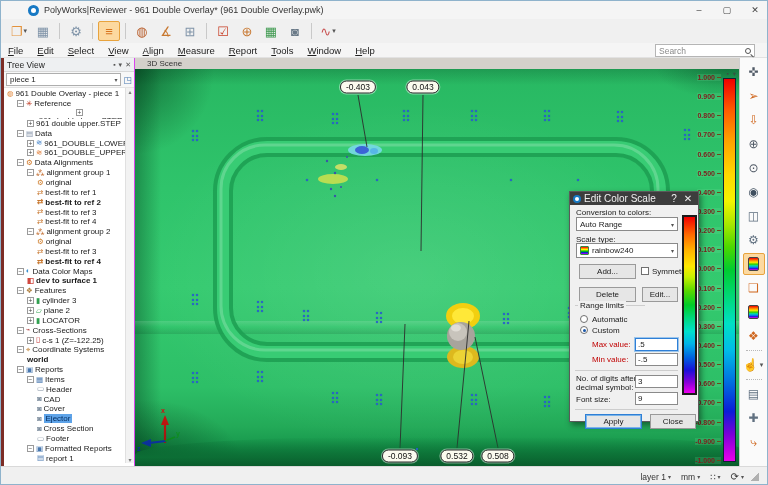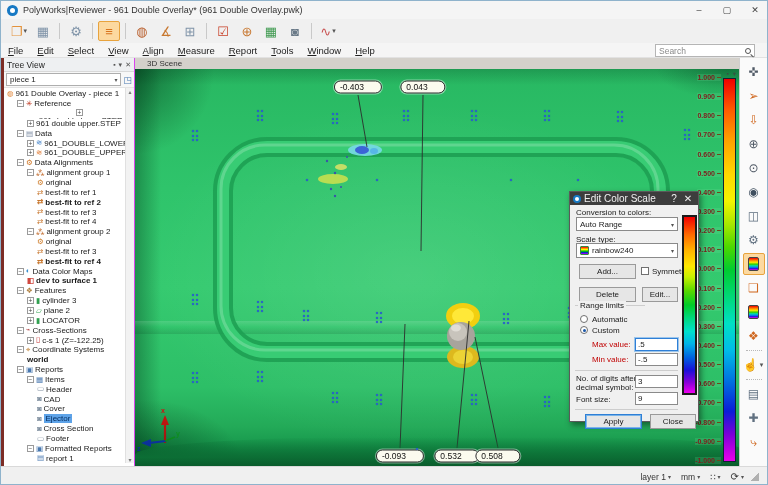--- a/index.html
+++ b/index.html
@@ -1,19 +1,19 @@
 <!DOCTYPE html>
 <html><head>
 <meta charset="utf-8">
 <style>
   html,body{margin:0;padding:0;background:#c8c8c8;}
   *{box-sizing:border-box;}
   .app{position:relative;width:768px;height:485px;background:#f0f0f0;font-family:"Liberation Sans",sans-serif;overflow:hidden;border:1px solid #8fb3cc;}
   
-  .titlebar{position:absolute;left:0;top:0;width:768px;height:18px;background:#f5f5f5;display:flex;align-items:center;font-size:9px;color:#333;}
+  .titlebar{position:absolute;left:0;top:0;width:768px;height:18px;background:#f5f5f5;display:flex;align-items:center;font-size:9px;color:#333;padding-left:21px;}
   .applogo{width:11px;height:11px;border-radius:50%;background:#1779c4;margin:0 5px 0 6px;position:relative;flex:0 0 auto;}
   .applogo::after{content:"";position:absolute;left:3px;top:3px;width:5px;height:5px;border-radius:50%;background:#fff;}
   .wbtns{margin-left:auto;display:flex;height:18px;}
   .wbtn{width:28px;height:18px;display:flex;align-items:center;justify-content:center;font-size:9px;color:#444;}
   
   .toolbar{position:absolute;left:0;top:18px;width:768px;height:24px;background:#f0f0f0;display:flex;align-items:center;padding-left:6px;}
   .tbtn{height:20px;min-width:22px;display:flex;align-items:center;justify-content:center;border:1px solid transparent;border-radius:2px;margin:0 1px;font-size:13px;}
   .tbtn.active{background:#fcd9a0;border-color:#e8a33d;}
   .tbtn .dd{font-size:7px;color:#555;margin-left:1px;}
   .tsep{width:1px;height:16px;background:#c9c9c9;margin:0 4px;}
@@ -52,21 +52,21 @@
   .sh-t{left:0;top:0;width:606px;height:16px;background:linear-gradient(180deg,rgba(0,50,25,0.22),rgba(0,50,25,0));}
   .sh-l{left:0;top:0;width:26px;height:397px;background:linear-gradient(90deg,rgba(0,55,25,0.38),rgba(0,55,25,0));}
   .sh-tl{left:-30px;top:-34px;width:110px;height:120px;background:radial-gradient(ellipse at 30% 30%,rgba(0,45,20,0.5),rgba(0,45,20,0) 70%);}
   .sh-bl{left:-40px;top:330px;width:150px;height:110px;background:radial-gradient(ellipse at 35% 65%,rgba(0,45,20,0.55),rgba(0,45,20,0) 70%);}
   .sh-b{left:0;top:368px;width:606px;height:29px;background:linear-gradient(180deg,rgba(6,80,38,0),#0c6e35 70%,#0a5c2c 100%);border-radius:40% 30% 0 0/18px 12px 0 0;}
   .sh-tr{left:520px;top:0;width:90px;height:30px;background:radial-gradient(ellipse at 80% 0%,rgba(0,50,25,0.35),rgba(0,50,25,0) 70%);}
   .step-edge{left:0;top:252px;width:606px;height:13px;background:linear-gradient(180deg,rgba(255,255,255,0.13),rgba(255,255,255,0) 45%,rgba(0,40,20,0.14) 100%);}
   .scene svg{position:absolute;left:0;top:0;}
   .dots{position:absolute;width:8px;height:12px;display:grid;grid-template-columns:2px 2px;gap:2px;}
   .dots i{width:2px;height:2px;border-radius:50%;background:#2b63d4;box-shadow:0 0 1px #1b43a8;}
-  .anno{position:absolute;transform:translate(-50%,-50%);background:#fbfbef;border:1px solid #2c2c2c;border-radius:8px;padding:0px 17px 1px 5px;font-size:8.5px;color:#111;white-space:nowrap;box-shadow:0 0 0 1px rgba(255,255,255,0.45);}
+  .anno{position:absolute;transform:translate(-50%,-50%);background:#fbfbef;border:1px solid #2c2c2c;border-radius:8px;padding:0px 5px 1px 5px;font-size:8.5px;color:#111;white-space:nowrap;box-shadow:0 0 0 1px rgba(255,255,255,0.45);}
   
   .color-scale{position:absolute;right:3px;top:0;width:48px;height:397px;}
   .cs-head{position:absolute;right:2px;top:1px;display:flex;gap:4px;font-size:6.5px;color:#3c4a42;opacity:0.8;}
   .cs-bar{position:absolute;right:2px;top:9px;width:13px;height:384px;border:1px solid #123;background:linear-gradient(180deg,#f00000 0%,#ff5a00 8%,#ffa000 16%,#ffd800 25%,#f4f400 32%,#a8e800 38%,#4cd800 44%,#00cc30 50%,#00d878 57%,#00e0c4 64%,#00bce8 71%,#0072e0 79%,#0a1cd8 87%,#7a00d8 93%,#ea00ea 100%);}
   .cs-labels{position:absolute;right:17px;top:5px;height:390px;display:flex;flex-direction:column;justify-content:space-between;align-items:flex-end;}
   .cs-label{font-size:7px;font-weight:bold;color:#7e1d1d;line-height:7px;background:rgba(120,230,160,0.18);display:flex;align-items:center;gap:2px;}
   .cs-label::after{content:"";width:4px;height:1px;background:#6a4a1a;}
   
   .right-toolbar{position:absolute;right:0;top:57px;width:28px;height:408px;background:#fafafa;border-left:1px solid #cfcfcf;display:flex;flex-direction:column;align-items:center;padding-top:2px;}
   .right-toolbar .tbtn{width:22px;height:22px;margin:1px 0;font-size:12px;}

